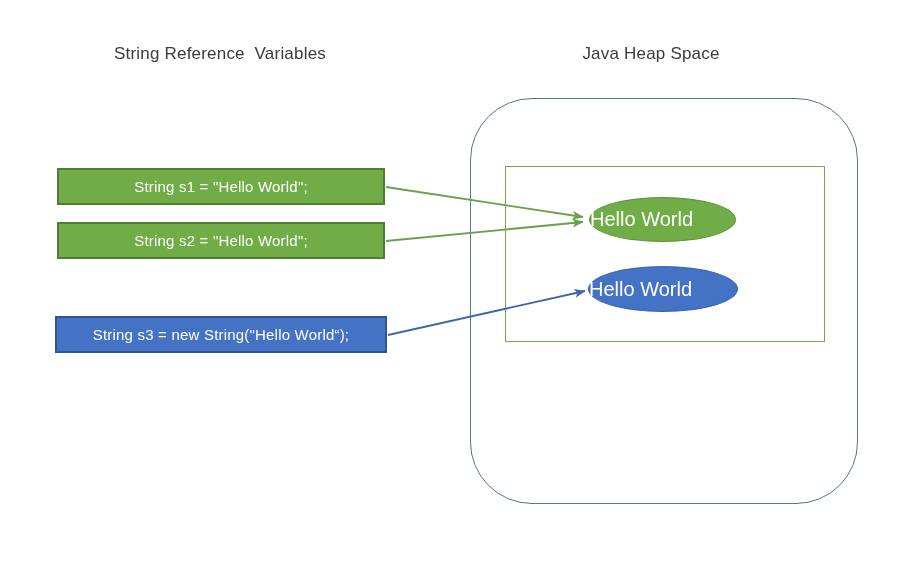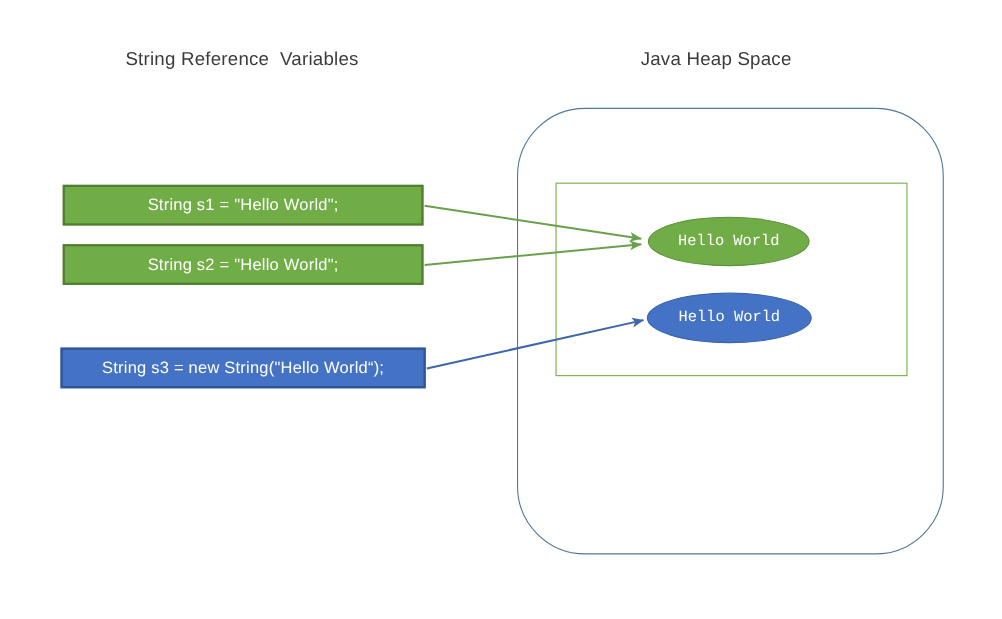--- a/index.html
+++ b/index.html
@@ -31,22 +31,22 @@
     position:absolute;display:flex;align-items:center;justify-content:center;
     color:#ffffff;font-size:15px;box-sizing:border-box;letter-spacing:0.2px;
   }
   .var-box.green{background:#70AD47;border:2px solid #507E32;}
   .var-box.blue{background:#4472C4;border:2px solid #2F5597;}
   .box-s1{left:57px;top:168px;width:328px;height:37px;}
   .box-s2{left:57px;top:222px;width:328px;height:37px;}
   .box-s3{left:55px;top:316px;width:332px;height:37px;}
 
   .obj-ellipse{
-    position:absolute;display:flex;align-items:center;justify-content:center;
-    border-radius:50%;color:#ffffff;font-size:14px;box-sizing:border-box;font-family:Liberation Mono, monospace;
+    position:absolute;display:flex;align-items:center;justify-content:flex-start;
+    border-radius:50%;color:#ffffff;font-size:20px;box-sizing:border-box;
   }
   .obj-ellipse.green{left:589px;top:197px;width:147px;height:45px;
     background:#70AD47;border:1.5px solid #5d9139;}
   .obj-ellipse.blue{left:588px;top:266px;width:150px;height:46px;
     background:#4472C4;border:1.5px solid #3a63ad;}
 
   .arrows{position:absolute;left:0;top:0;width:911px;height:563px;pointer-events:none;}
 </style>
 </head>
 <body>

